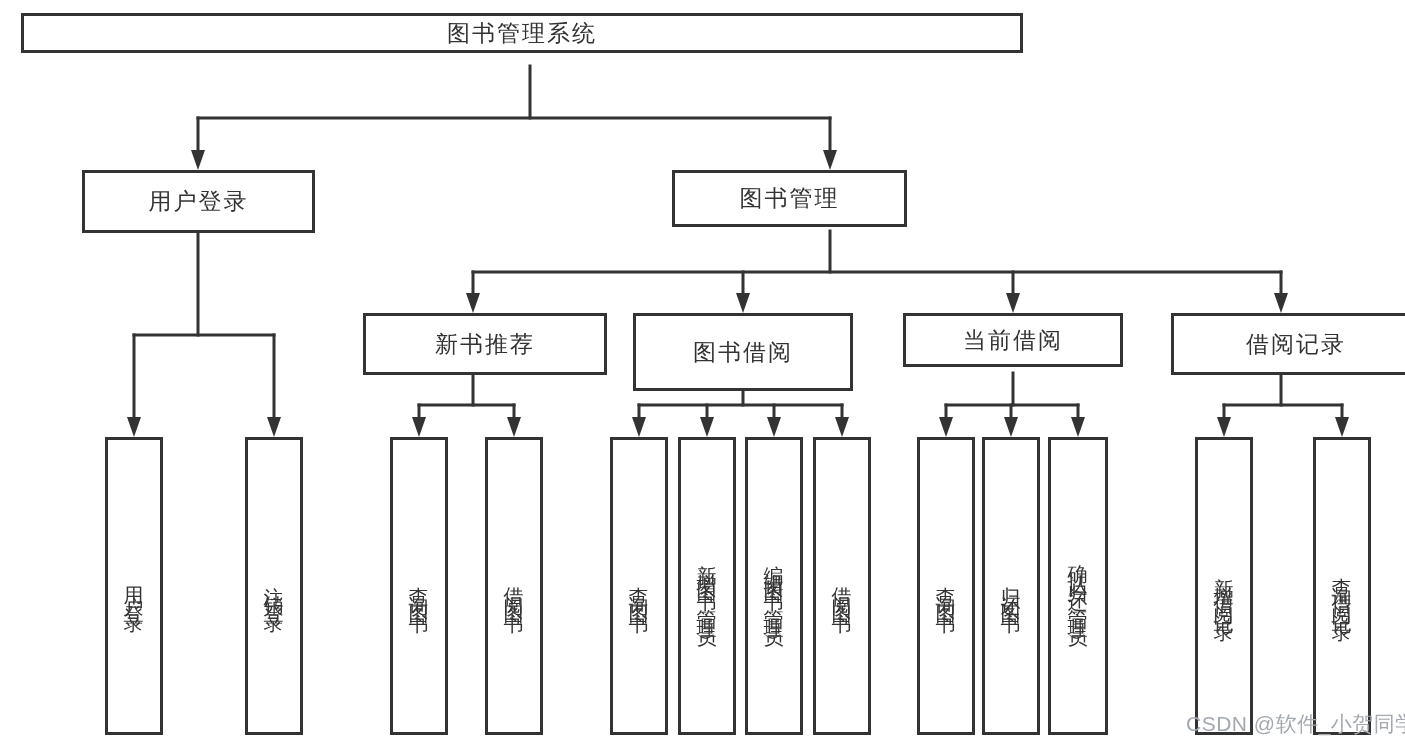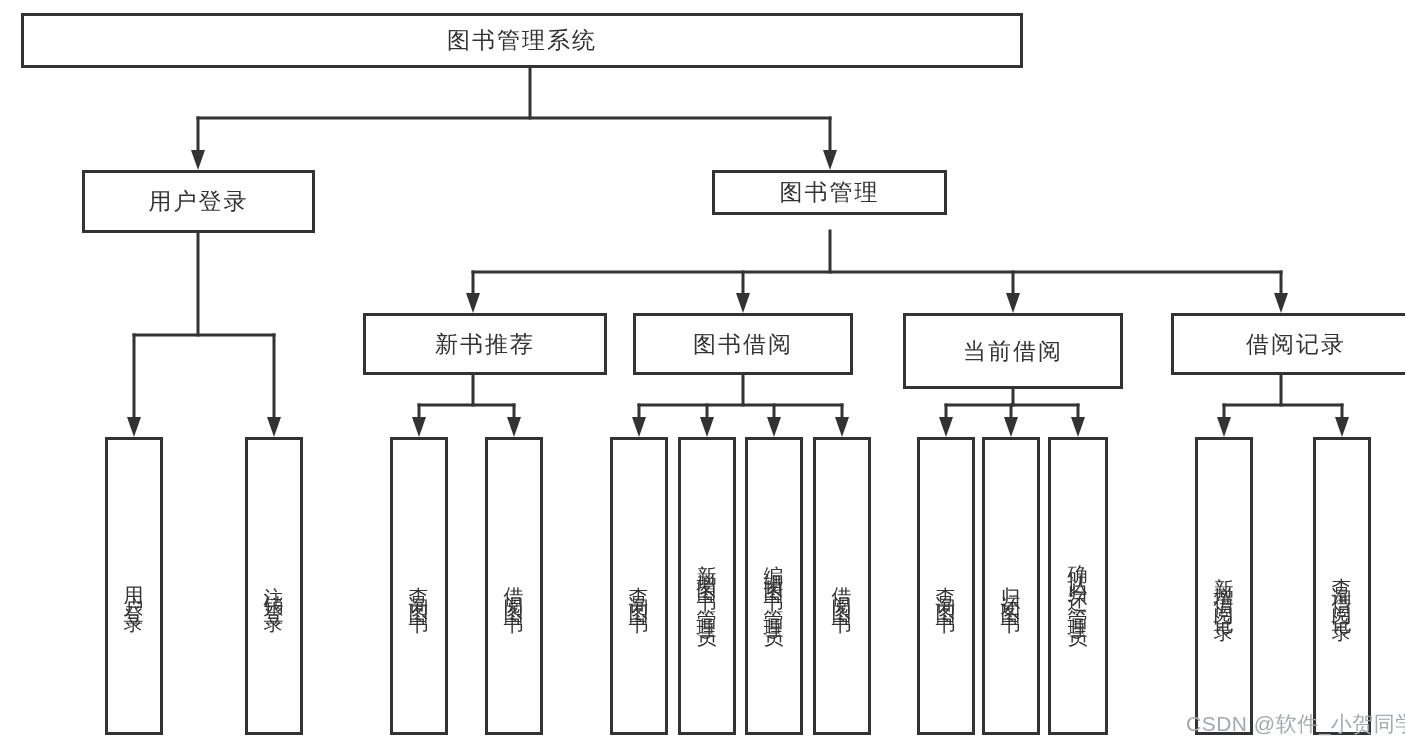--- a/index.html
+++ b/index.html
@@ -32,28 +32,28 @@
     z-index:2;
   }
   .leaf{
     writing-mode:vertical-rl;
     font-size:20px;
     letter-spacing:9px;
     line-height:1;
     padding-top:6px;
   }
   
-  .n-root{left:21px;top:13px;width:1002px;height:55px;}
+  .n-root{left:21px;top:13px;width:1002px;height:40px;}
   
   .n-user-login{left:82px;top:170px;width:233px;height:63px;}
-  .n-book-management{left:712px;top:170px;width:235px;height:45px;font-family:Liberation Serif, serif;}
+  .n-book-management{left:672px;top:170px;width:235px;height:57px;font-family:Liberation Serif, serif;}
   
   .n-new-book{left:363px;top:313px;width:244px;height:62px;}
-  .n-book-borrow{left:633px;top:313px;width:220px;height:62px;}
-  .n-current-borrow{left:903px;top:313px;width:220px;height:76px;}
+  .n-book-borrow{left:633px;top:313px;width:220px;height:78px;}
+  .n-current-borrow{left:903px;top:313px;width:220px;height:54px;}
   .n-borrow-record{left:1171px;top:313px;width:250px;height:62px;}
   
   .leaf{top:437px;width:58px;height:298px;}
   .l-1{left:105px;}  .l-2{left:245px;}
   .l-3{left:390px;}  .l-4{left:485px;}
   .l-5{left:610px;}  .l-6{left:678px;}  .l-7{left:745px;}  .l-8{left:813px;}
   .l-9{left:917px;}  .l-10{left:982px;} .l-11{left:1048px;width:60px;}
   .l-12{left:1195px;}.l-13{left:1313px;}
   .watermark{
     position:absolute;left:1186px;top:710px;

